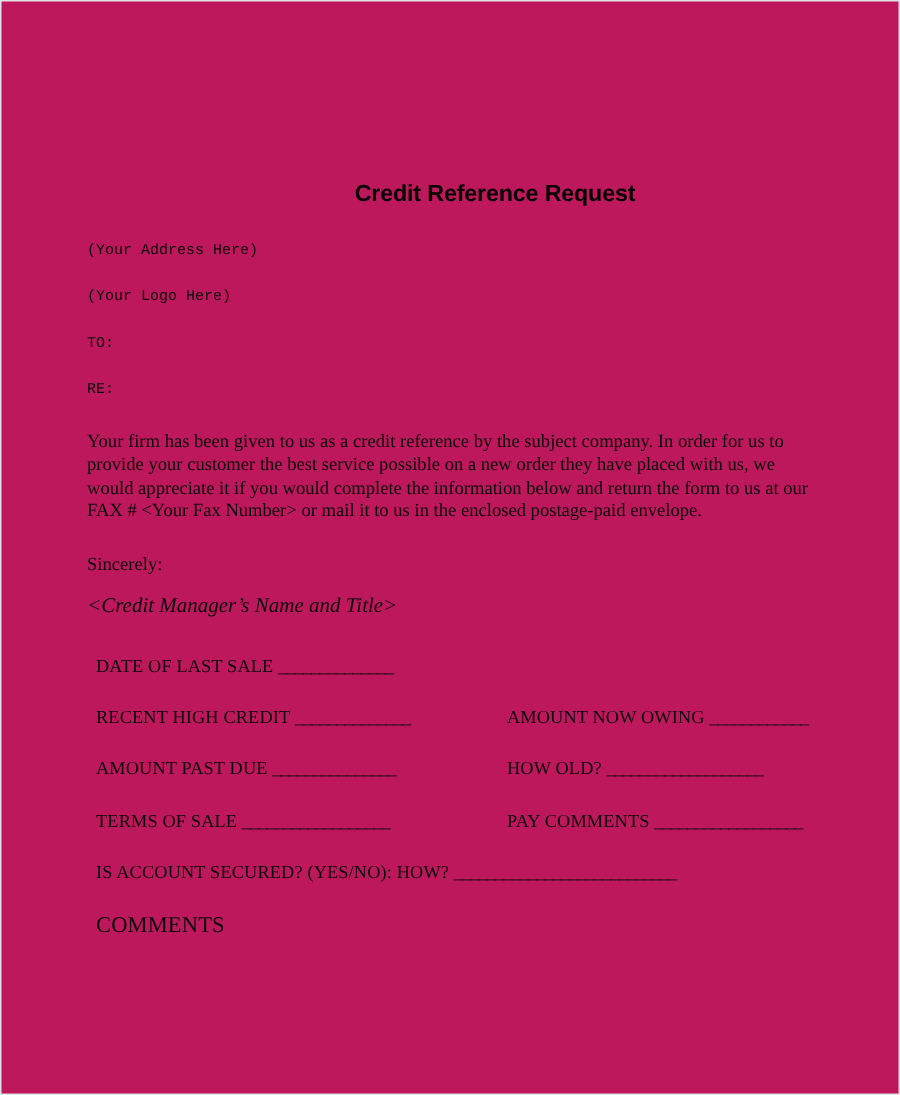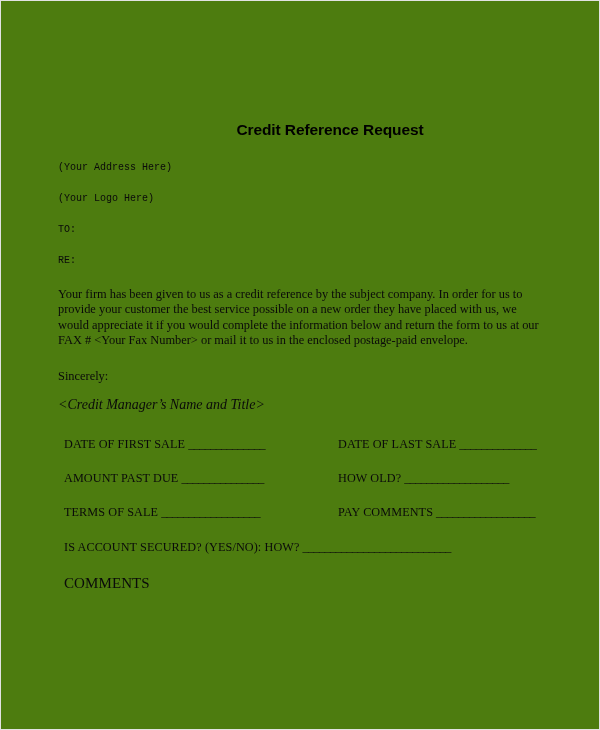--- a/index.html
+++ b/index.html
@@ -4,21 +4,21 @@
 <style>
   html, body {
     margin: 0;
     padding: 0;
     background: #ffffff;
   }
   .page {
     position: relative;
     width: 600px;
     height: 730px;
-    background: #4d7c0f;
+    background: #be185d;
     border: 1px solid #e2e2e2;
     box-sizing: border-box;
     overflow: hidden;
     font-family: "Liberation Serif", "DejaVu Serif", serif;
     color: #0a0a0a;
   }
   .doc-body {
     position: absolute;
     left: 57px;
     top: 120px;
@@ -117,24 +117,27 @@
     <p class="para">Your firm has been given to us as a credit reference by the subject company. In order for us to provide your customer the best service possible on a new order they have placed with us, we would appreciate it if you would complete the information below and return the form to us at our FAX # &lt;Your Fax Number&gt; or mail it to us in the enclosed postage-paid envelope.</p>
 
 
     <p class="sig-line">Sincerely:</p>
 
     <p class="sig-name">&lt;Credit Manager’s Name and Title&gt;</p>
 
     <div class="form-block">
 
       <div class="form-row">
-        <div class="col-left"><span class="field-label">DATE OF FIRST SALE</span> <span class="rule">______________</span></div>
         <div class="col-right"><span class="field-label">DATE OF LAST SALE</span> <span class="rule">______________</span></div>
       </div>
 
+      <div class="form-row">
+        <div class="col-left"><span class="field-label">RECENT HIGH CREDIT</span> <span class="rule">______________</span></div>
+        <div class="col-right"><span class="field-label">AMOUNT NOW OWING</span> <span class="rule">____________</span></div>
+      </div>
 
       <div class="form-row">
         <div class="col-left"><span class="field-label">AMOUNT PAST DUE</span> <span class="rule">_______________</span></div>
         <div class="col-right"><span class="field-label">HOW OLD?</span> <span class="rule">___________________</span></div>
       </div>
 
       <div class="form-row">
         <div class="col-left"><span class="field-label">TERMS OF SALE</span> <span class="rule">__________________</span></div>
         <div class="col-right"><span class="field-label">PAY COMMENTS</span> <span class="rule">__________________</span></div>
       </div>

